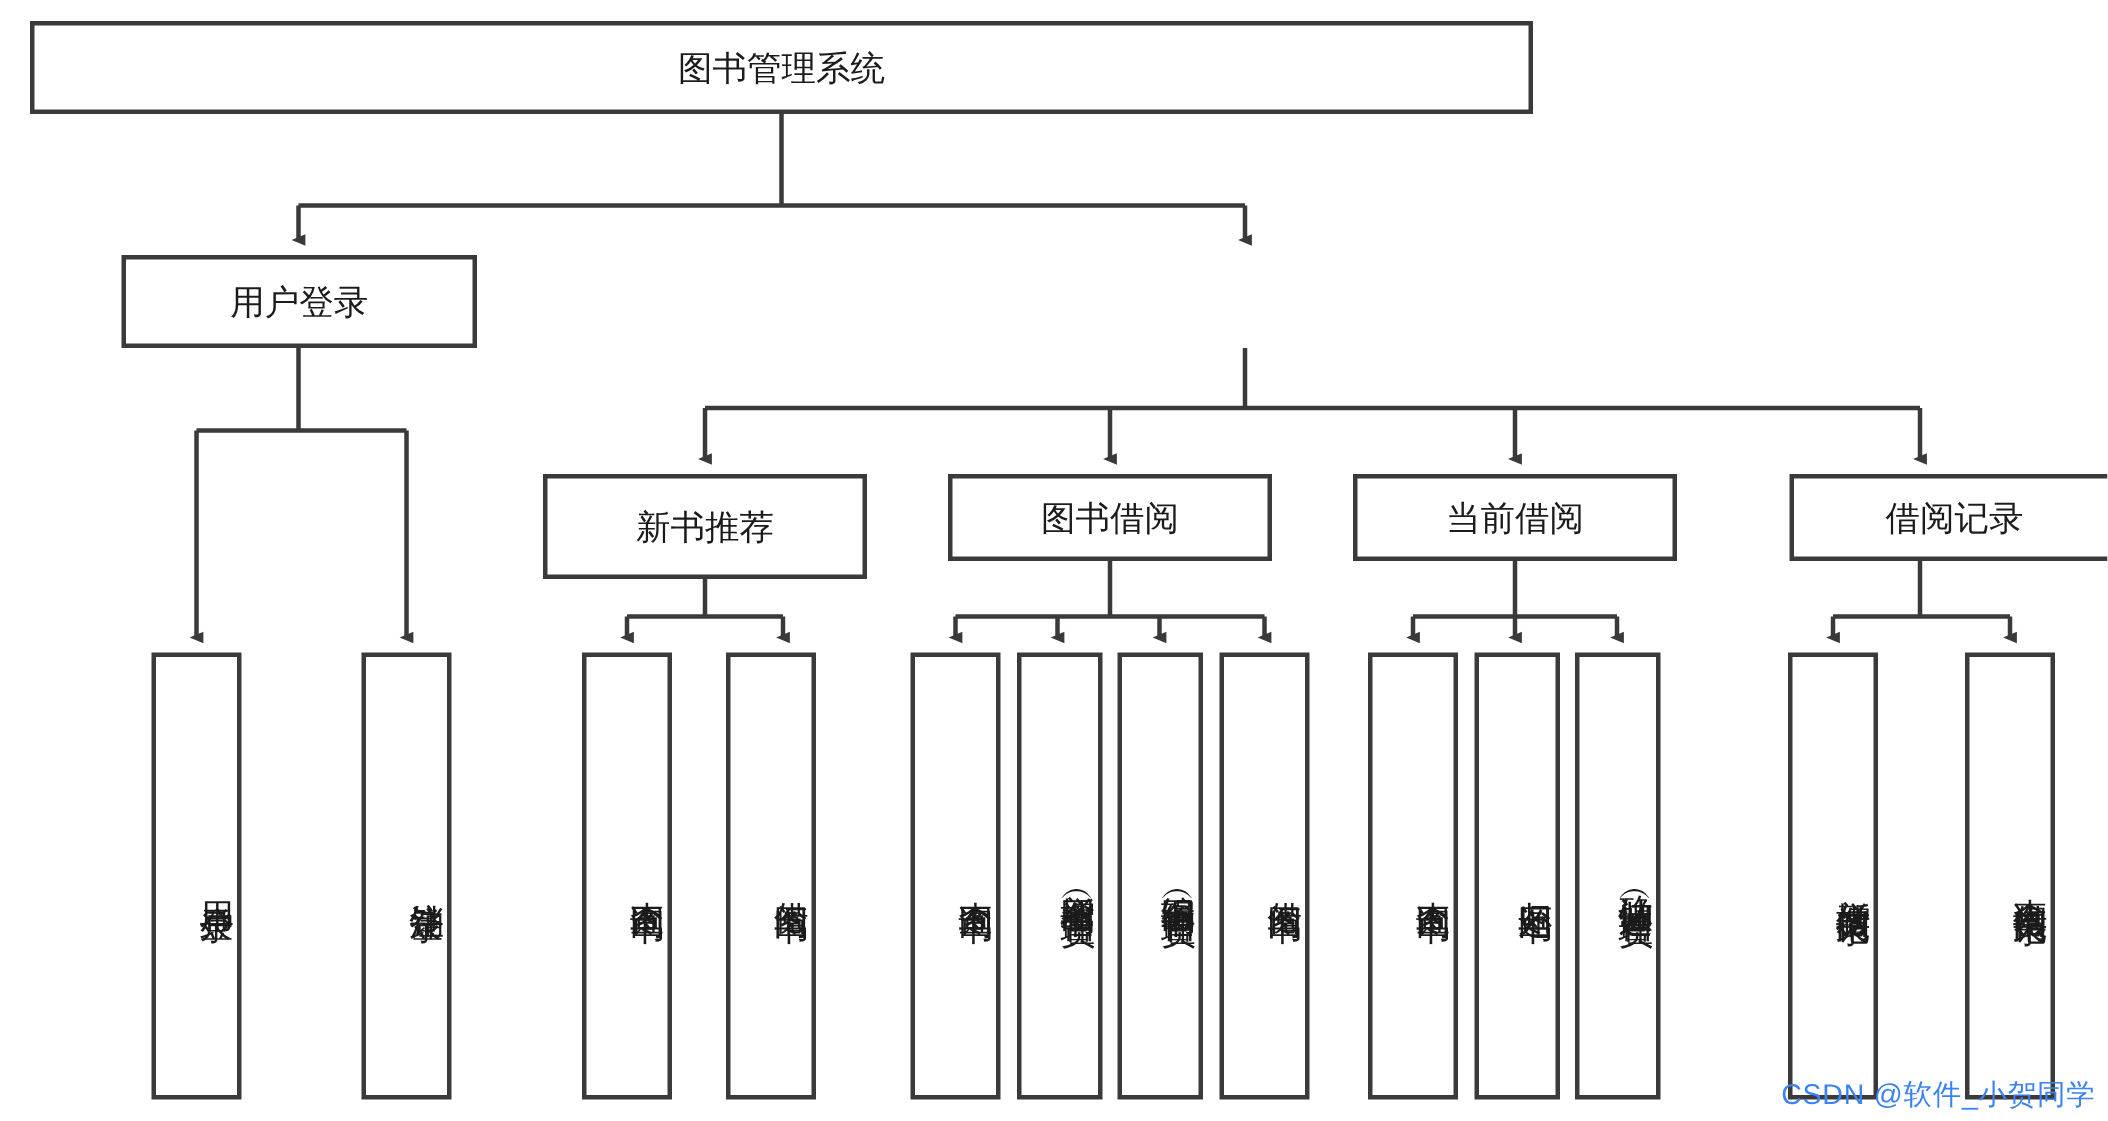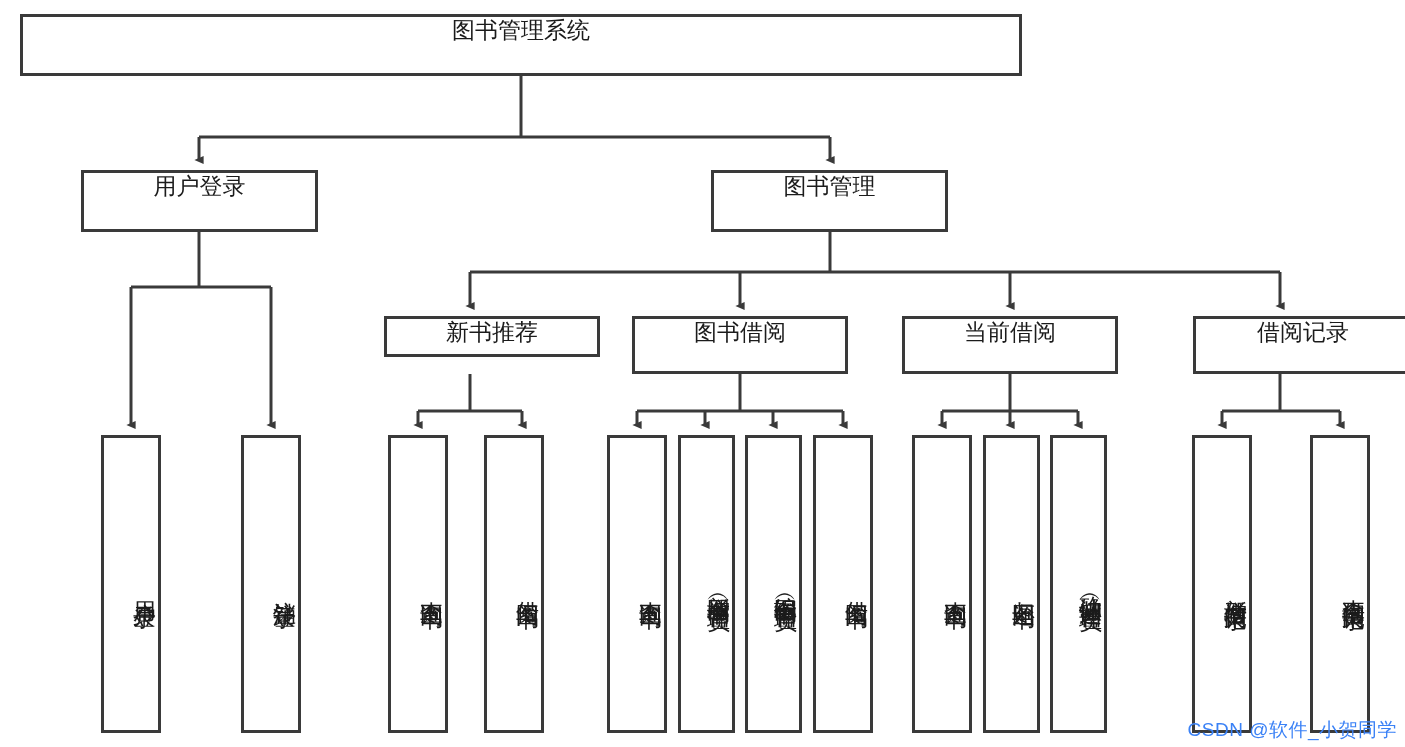--- a/index.html
+++ b/index.html
@@ -24,21 +24,21 @@
     width: 1405px;
     height: 747px;
     pointer-events: none;
   }
   .node {
     position: absolute;
     box-sizing: border-box;
     border: 3px solid #3a3a3a;
     background: #ffffff;
     display: flex;
-    align-items: flex-start;
+    align-items: center;
     justify-content: center;
     color: #1b1b1b;
     line-height: 1.16;
     text-align: center;
   }
   .node.h {
     font-size: 23px;
   }
   .node.root {
     font-size: 23px;
@@ -125,25 +125,22 @@
     </g>
   </svg>
 
   <div class="node root" style="left:20px; top:14px; width:1002px; height:62px;">
     <span>图书管理系统</span>
   </div>
 
   <div class="node h" style="left:81px; top:170px; width:237px; height:62px;">
     <span>用户登录</span>
   </div>
-  <div class="node h" style="left:711px; top:170px; width:237px; height:62px;">
-    <span>图书管理</span>
-  </div>
 
-  <div class="node h" style="left:362px; top:316px; width:216px; height:41px;margin-left:22px;">
+  <div class="node h" style="left:362px; top:316px; width:216px; height:70px;">
     <span>新书推荐</span>
   </div>
   <div class="node h" style="left:632px; top:316px; width:216px; height:58px;">
     <span>图书借阅</span>
   </div>
   <div class="node h" style="left:902px; top:316px; width:216px; height:58px;">
     <span>当前借阅</span>
   </div>
   <div class="node h" style="left:1170px; top:316px; width:220px; height:58px;margin-left:23px;">
     <span>借阅记录</span>

